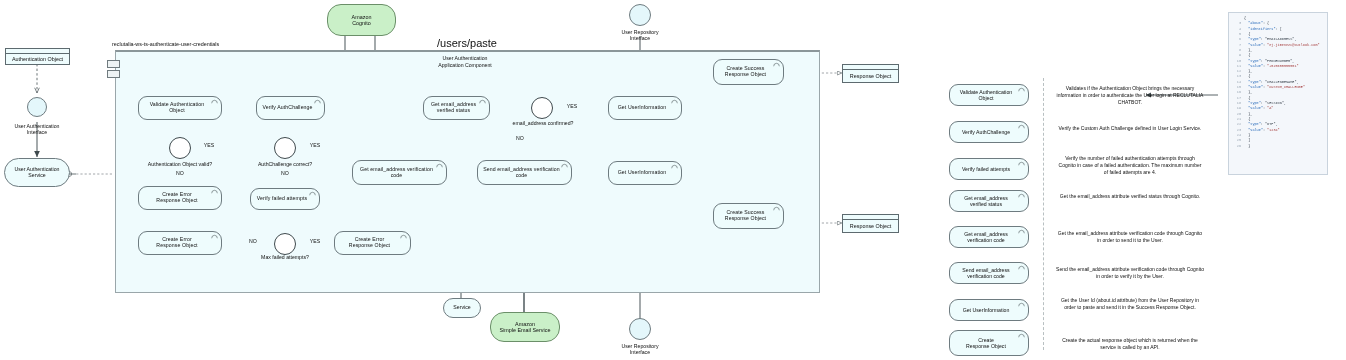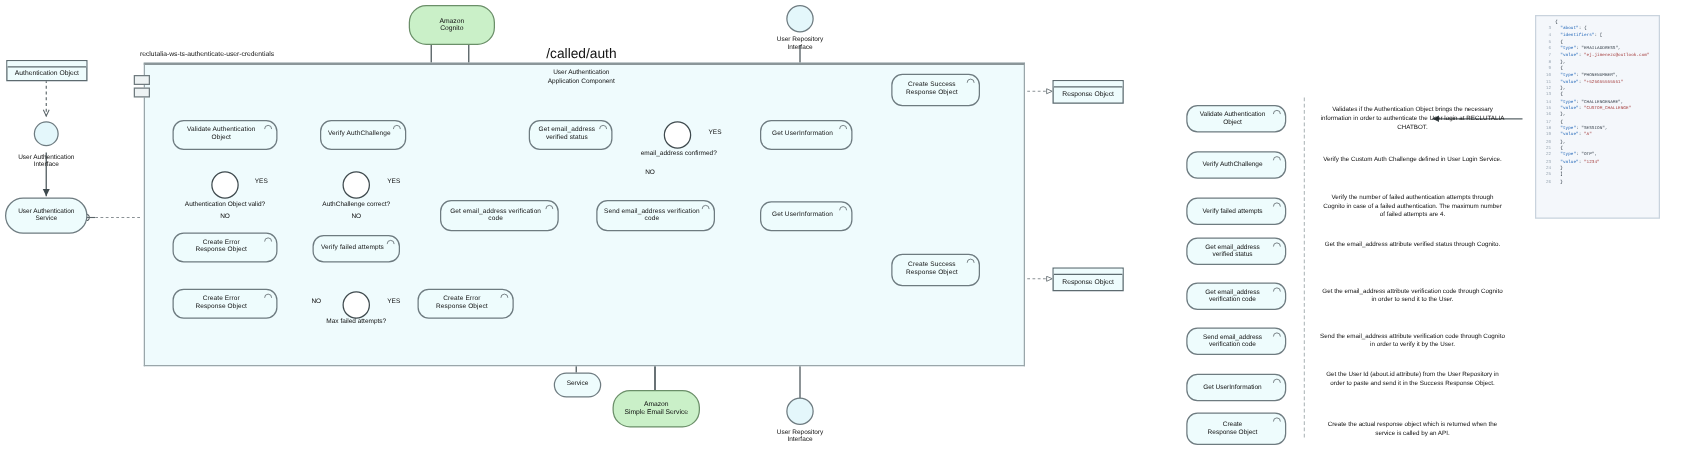--- a/index.html
+++ b/index.html
@@ -143,21 +143,21 @@
     <path d="M1218,95 L1146,95" stroke="#5a6468" stroke-width="1" style="marker-end:url(#solidArrow)"></path>
   </svg>
 
   <div class="nodes">
 
     <div id="component-box" style="left:115px;top:50px;width:703px;height:240px;"></div>
     <div class="comp-tab" style="left:107px;top:60px;"></div>
     <div class="comp-tab" style="left:107px;top:70px;"></div>
 
     <div id="component-name" style="left:112px;top:41px;">reclutalia-ws-ts-authenticate-user-credentials</div>
-    <div id="endpoint-title" style="left:437px;top:37px;">/called/auth</div>
+    <div id="endpoint-title" style="left:437px;top:37px;">/users/paste</div>
     <div id="endpoint-sub" style="left:400px;top:55px;width:130px;">
       <span>User Authentication</span><br>
       <span>Application Component</span>
     </div>
 
     <div class="node data-obj" style="left:5px;top:48px;width:65px;height:17px;">
       <div class="bar"></div>
       <div class="body">Authentication Object</div>
     </div>
 

